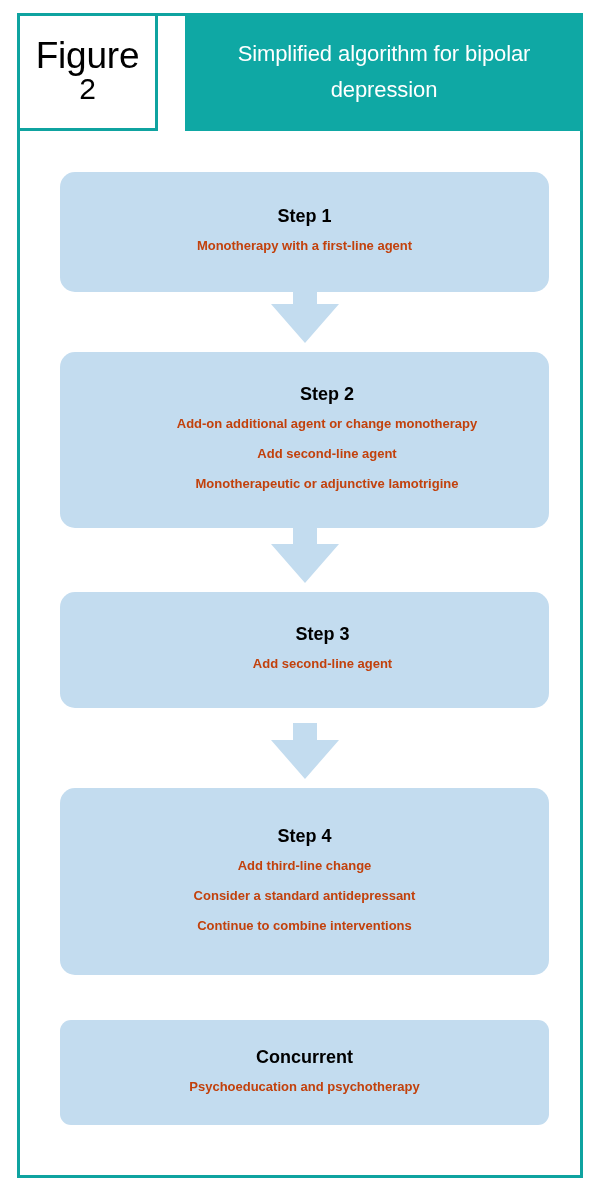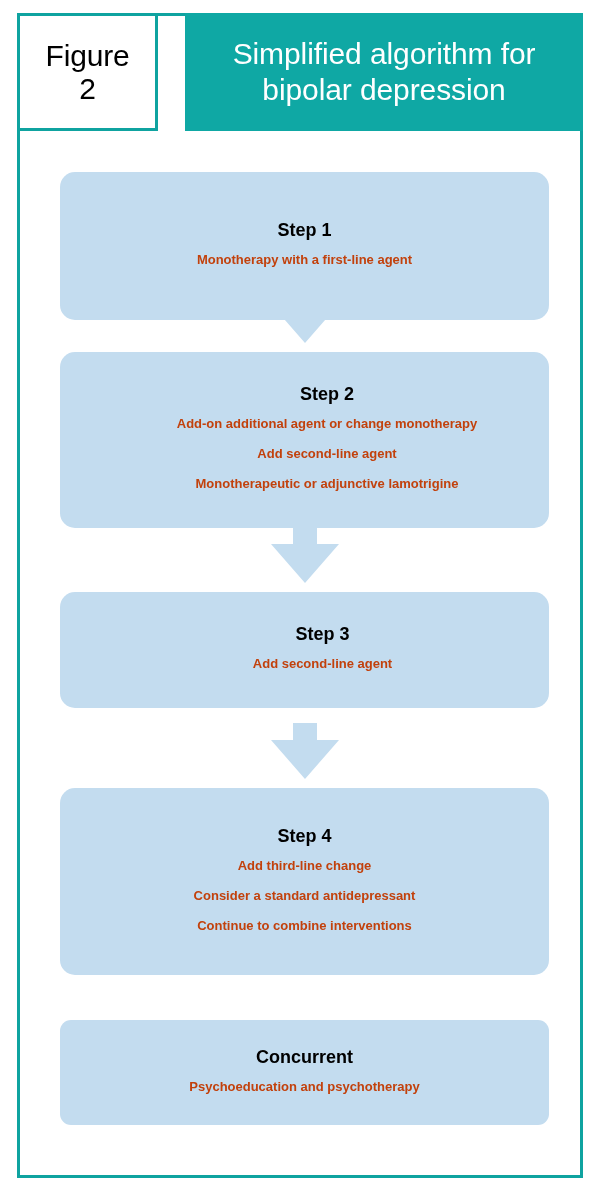--- a/index.html
+++ b/index.html
@@ -52,21 +52,21 @@
     background: #ffffff;
     border: 3px solid #0fa3a0;
     box-sizing: border-box;
     display: flex;
     flex-direction: column;
     align-items: center;
     justify-content: center;
     z-index: 3;
   }
   .figure-badge .fig-word {
-    font-size: 30px;
+    font-size: 37px;
     line-height: 33px;
     color: #000000;
     letter-spacing: -0.2px;
   }
   .figure-badge .fig-num {
     font-size: 30px;
     line-height: 33px;
     color: #000000;
   }
 
@@ -77,21 +77,21 @@
     width: 398px;
     height: 118px;
     background: #0fa8a4;
     display: flex;
     align-items: center;
     justify-content: center;
     z-index: 2;
   }
   .title-band .title-text {
     color: #ffffff;
-    font-size: 30px;
+    font-size: 22px;
     line-height: 36px;
     text-align: center;
     padding: 0 6px;
     letter-spacing: -0.1px;
   }
 
   
   .flow {
     position: absolute;
     left: 0;
@@ -122,21 +122,21 @@
   }
   .step-line {
     font-size: 13px;
     line-height: 30px;
     color: #c2410c;
     white-space: nowrap;
     font-weight: bold;
   }
 
   
-  #box-step1 { top: 172px;  height: 148px; }
+  #box-step1 { top: 172px;  height: 120px; }
   #box-step2 { top: 352px;  height: 176px; padding-left: 45px; }
   #box-step3 { top: 592px;  height: 116px; padding-left: 36px; }
   #box-step4 { top: 788px;  height: 187px; justify-content: center; }
   #box-concurrent { top: 1020px; height: 105px; border-radius: 11px; }
 
   
   .arrow {
     position: absolute;
     width: 68px;
     height: 56px;

